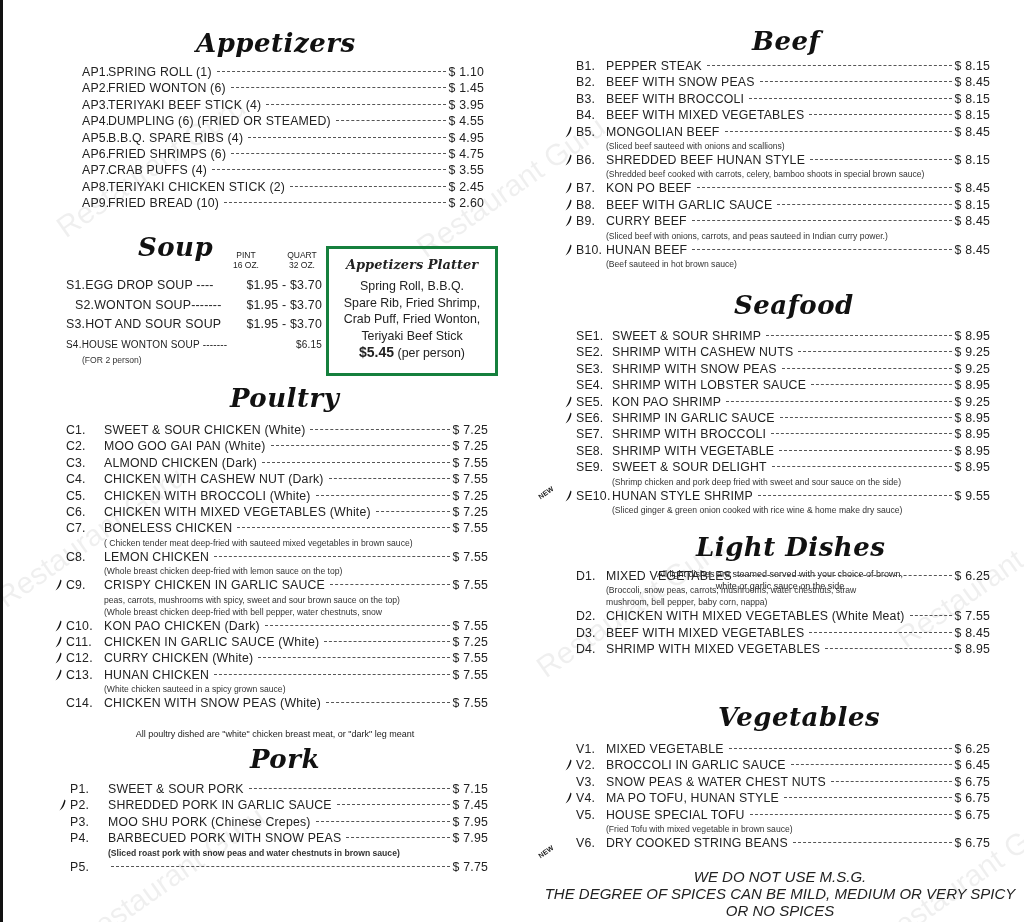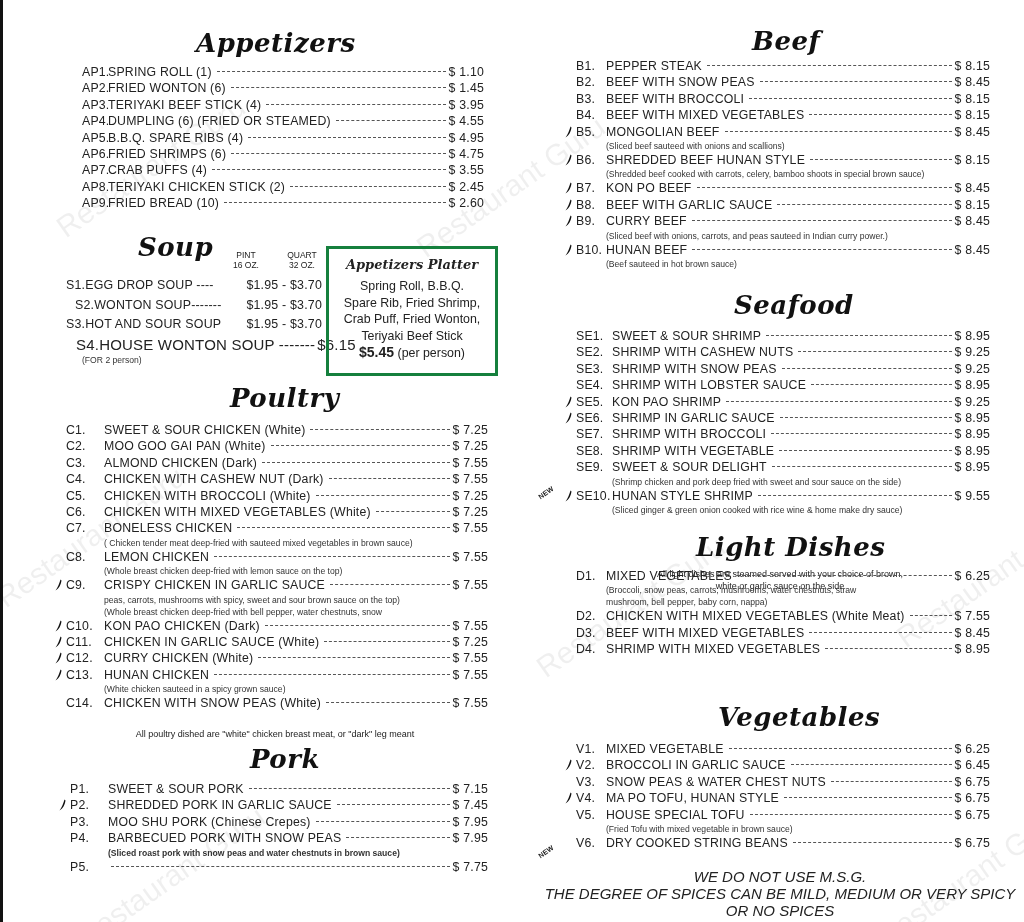--- a/index.html
+++ b/index.html
@@ -137,21 +137,21 @@
     <div class="row" style="font-size: 12.4px; line-height: 19.6px;">
       <span class="code" style="width: auto; margin-left: 9px;">S2.</span>
       <span class="name" style="flex: 1 1 auto;">WONTON SOUP-------</span>
       <span class="price">$1.95 -  $3.70</span>
     </div>
     <div class="row" style="font-size: 12.4px; line-height: 19.6px;">
       <span class="code" style="width: auto;">S3.</span>
       <span class="name" style="flex: 1 1 auto;">HOT AND SOUR SOUP</span>
       <span class="price">$1.95 -  $3.70</span>
     </div>
-    <div class="row" style="font-size: 15px; line-height: 19.6px; margin-left: 10px;">
+    <div class="row" style="font-size: 10px; line-height: 19.6px;">
       <span class="code" style="width: auto;">S4.</span>
       <span class="name" style="flex: 1 1 auto;">HOUSE WONTON SOUP -------</span>
       <span class="price">$6.15</span>
     </div>
     <div class="note" style="padding-left: 16px;">(FOR 2 person)</div>
   </div>
 
 <div class="platter">
   <div class="ptitle">Appetizers Platter</div>
   <div>Spring Roll, B.B.Q.</div>

